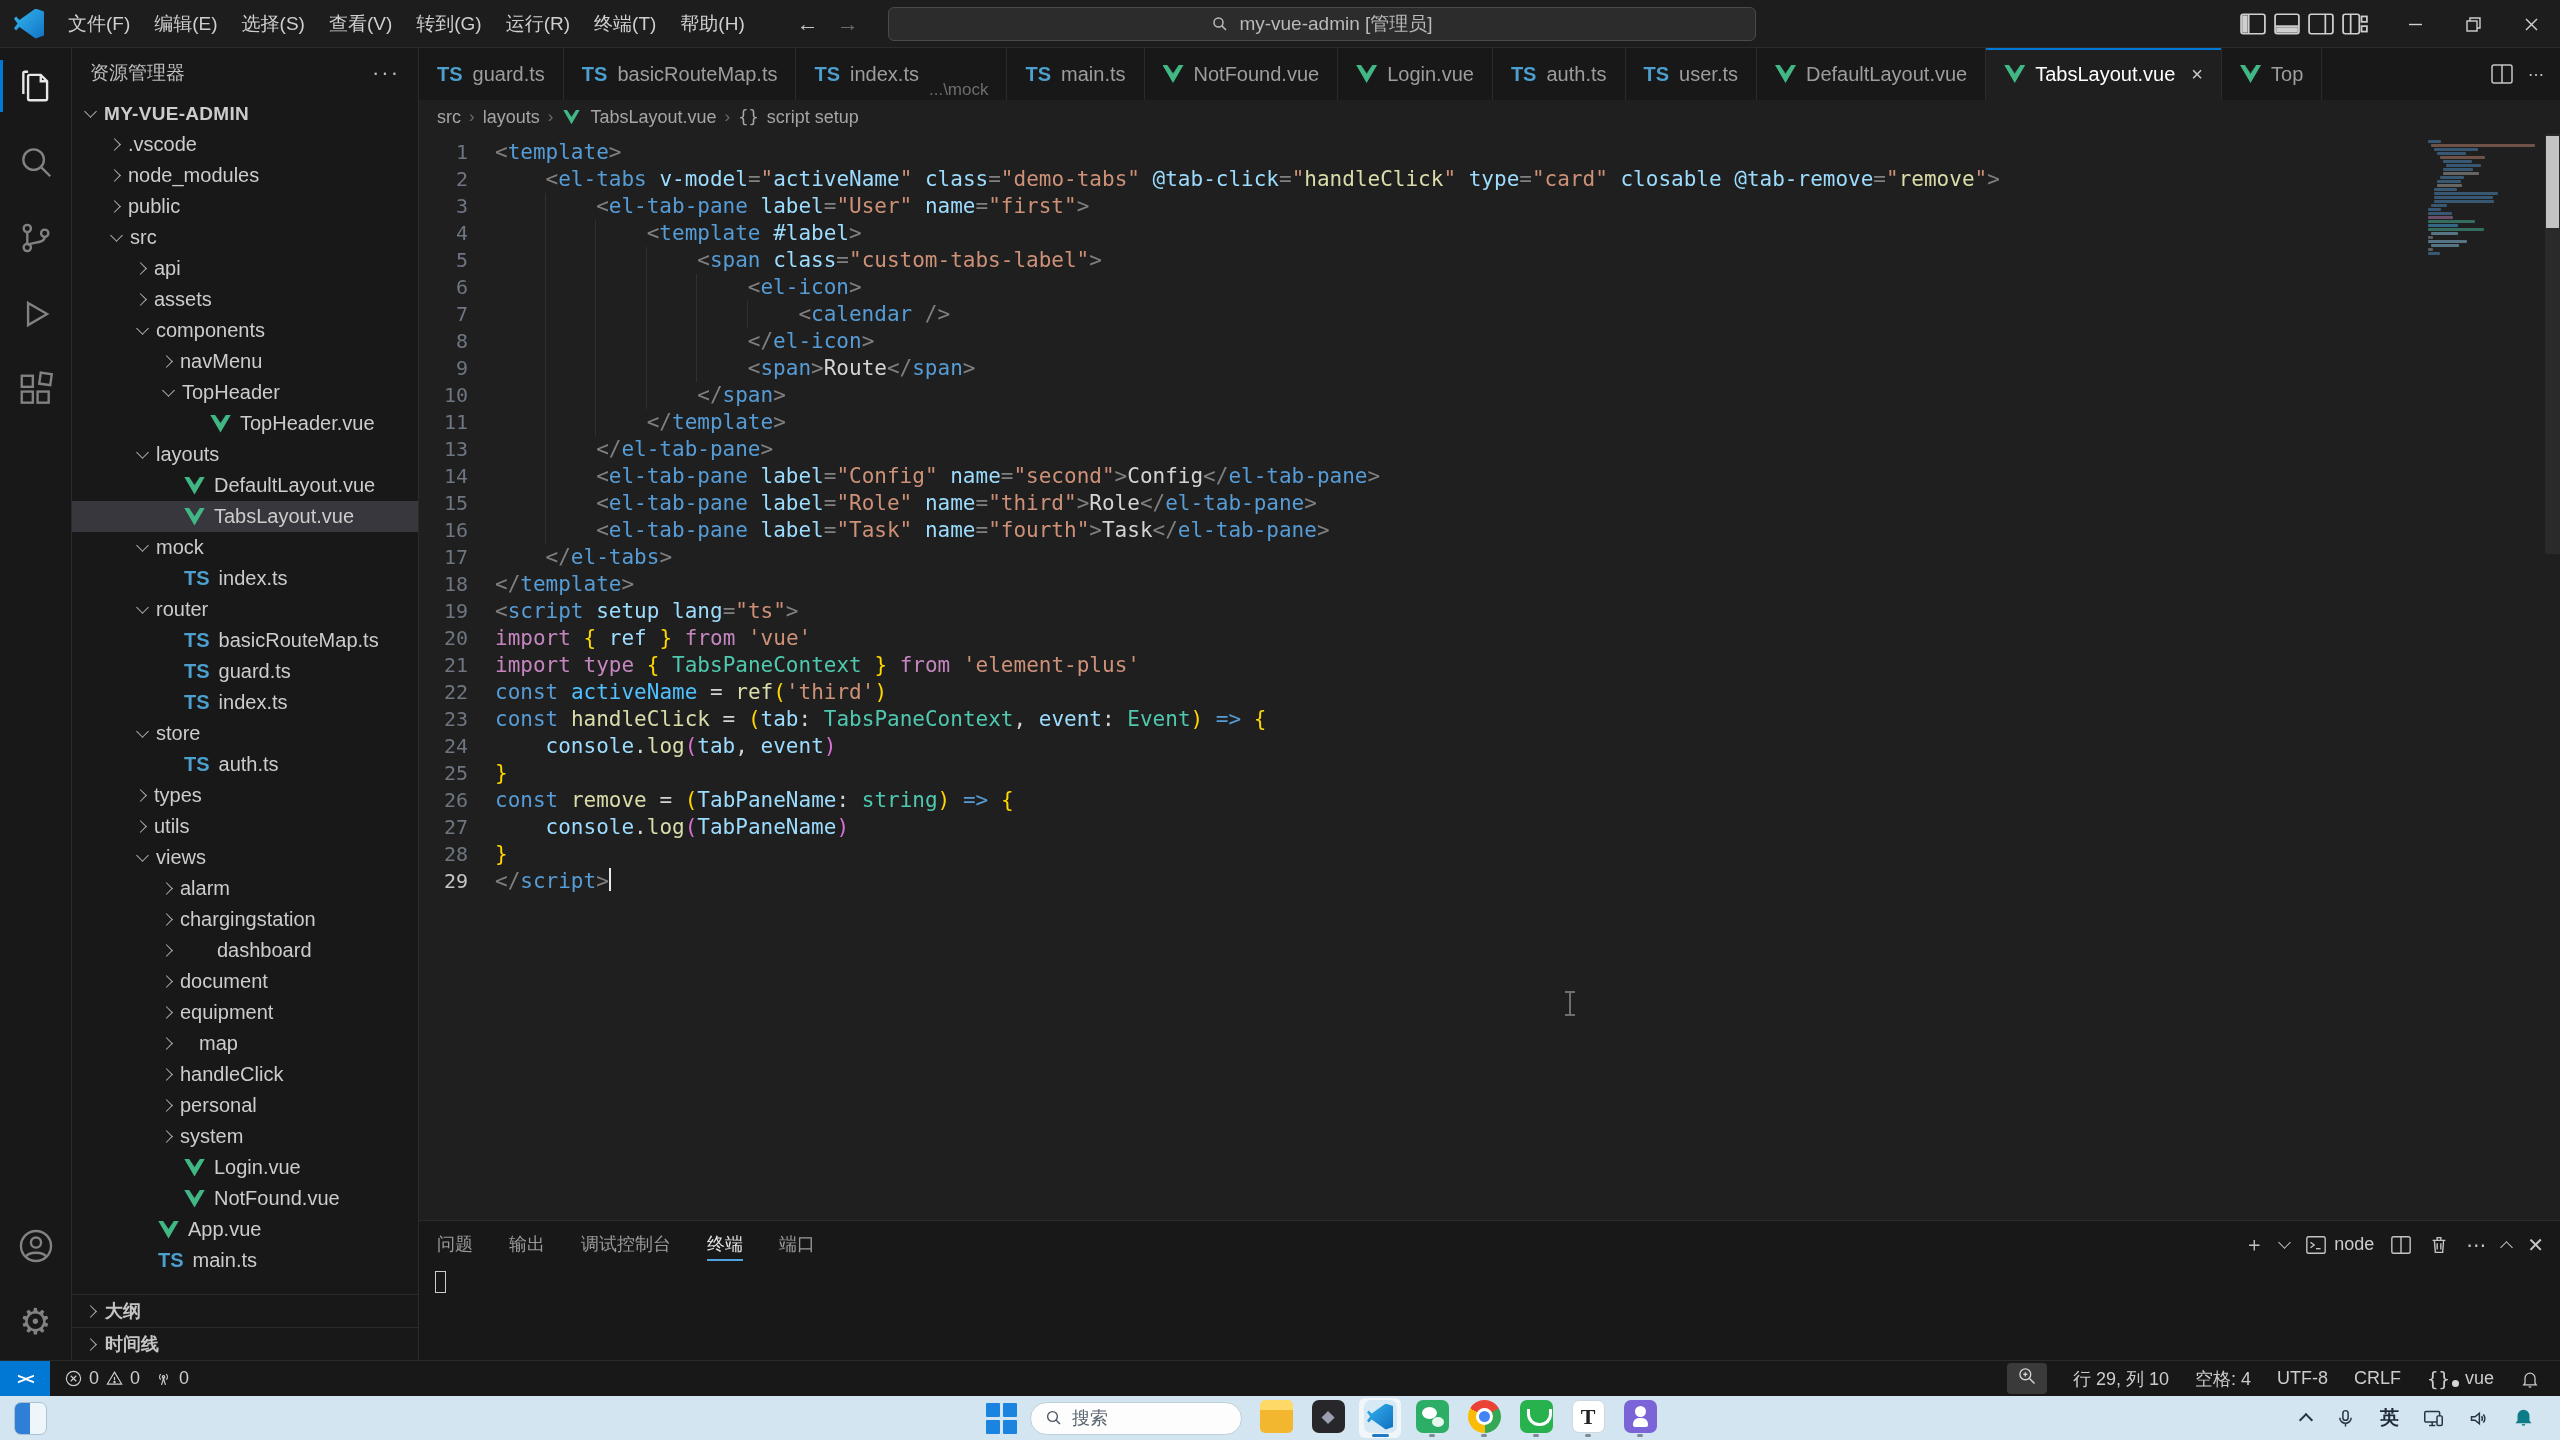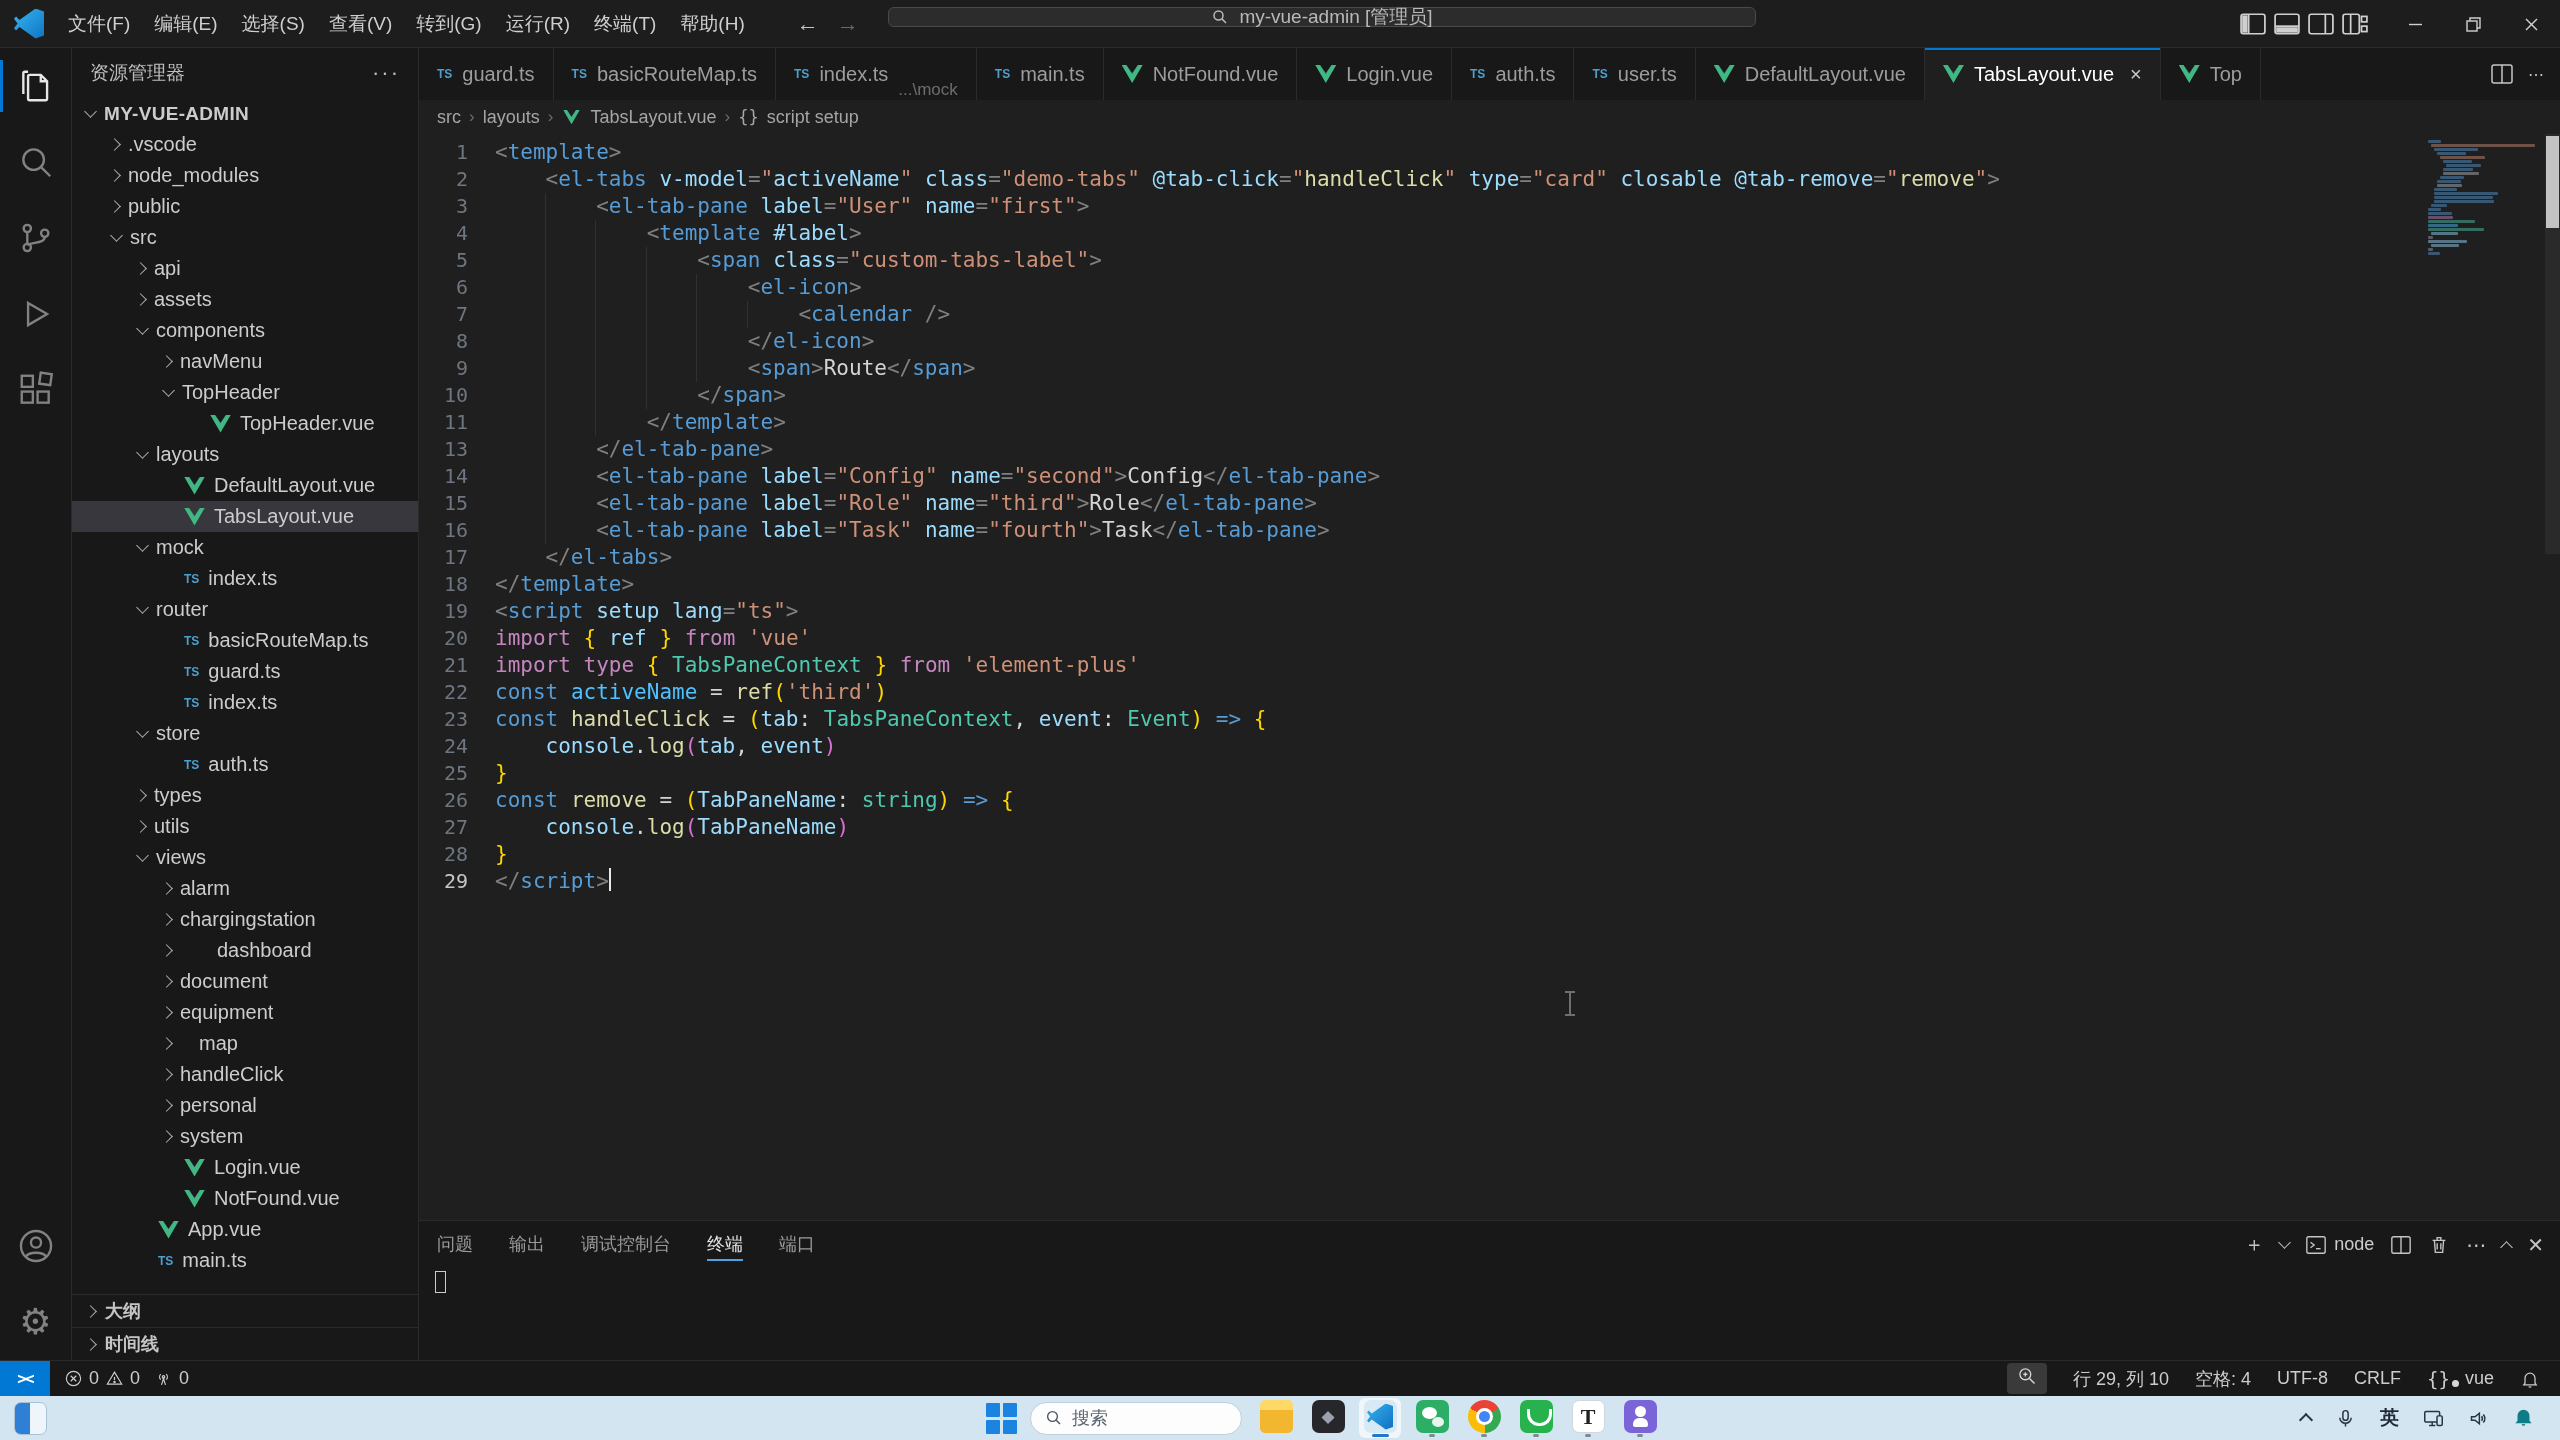--- a/index.html
+++ b/index.html
@@ -9,21 +9,21 @@
   
   .titlebar { height:48px; background:#1d1d1d; display:flex; align-items:center; position:relative;
     border-bottom:1px solid #2b2b2b; color:#cccccc; }
   .vsc-logo { width:30px; height:30px; margin:0 12px 0 14px;
     background:linear-gradient(135deg,#32b7f0,#1273c4);
     clip-path:polygon(72% 0,100% 10%,100% 90%,72% 100%,18% 62%,7% 73%,0 66%,12% 50%,0 34%,7% 27%,18% 38%); }
   .menubar { display:flex; height:100%; }
   .menu-item { padding:0 12px; display:flex; align-items:center; font-size:19px; color:#cfcfcf; cursor:default; }
   .nav-arrows { display:flex; gap:18px; margin-left:40px; font-size:22px; color:#c5c5c5; }
   .nav-arrows .dim { color:#6a6a6a; }
-  .searchbox { position:absolute; left:888px; top:7px; width:868px; height:20px; background:#2c2c2c;
+  .searchbox { position:absolute; left:888px; top:7px; width:868px; height:34px; background:#2c2c2c;
     border:1px solid #4a4a4a; border-radius:6px; display:flex; align-items:center; justify-content:center;
     gap:10px; font-size:19px; color:#b9b9b9; }
   .tb-right { position:absolute; right:0; top:0; height:48px; display:flex; align-items:center; }
   .layout-icons { display:flex; gap:8px; margin-right:18px; }
   .layout-icons svg { width:26px; height:22px; stroke:#cfcfcf; fill:none; stroke-width:1.6; }
   .win-btn { width:58px; height:48px; display:flex; align-items:center; justify-content:center; color:#d0d0d0; }
   .win-btn svg { width:17px; height:17px; stroke:#d0d0d0; stroke-width:1.4; fill:none; }
 
   
   .workbench { display:flex; height:1312px; }
@@ -46,21 +46,21 @@
   .tree-row.sel { background:#37373d; }
   .tree-row.root { font-weight:bold; font-size:19px; letter-spacing:.3px; }
   .chev { display:inline-block; width:9px; height:9px; border-right:1.7px solid #b0b0b0;
     border-bottom:1.7px solid #b0b0b0; transform:rotate(45deg); margin-top:-4px; flex:none; }
   .chev.right { transform:rotate(-45deg); margin-top:0; margin-left:-2px; }
   .chev-pad { width:11px; flex:none; }
   .vue-logo { width:21px; height:18px; position:relative; display:inline-block; flex:none;
     clip-path:polygon(0 0,23% 0,50% 46%,77% 0,100% 0,50% 100%); background:#41b883; }
   .vue-logo i { position:absolute; left:23%; top:0; width:54%; height:50%;
     clip-path:polygon(0 0,28% 0,50% 40%,72% 0,100% 0,50% 100%); background:#31475e; display:block; }
-  .ts-badge { color:#4d9fce; font-weight:bold; font-size:12px; flex:none; }
+  .ts-badge { color:#4d9fce; font-weight:bold; font-size:20px; flex:none; }
   .side-section { height:33px; border-top:1px solid #2b2b2b; display:flex; align-items:center; gap:10px;
     padding-left:16px; font-size:18px; font-weight:bold; color:#c5c5c5; }
 
   
   .editor-col { flex:1; display:flex; flex-direction:column; min-width:0; }
   .tabbar { height:52px; background:#181818; display:flex; align-items:stretch; position:relative; }
   .tab { display:flex; align-items:center; gap:10px; padding:0 18px; font-size:20px; color:#9d9d9d;
     background:#181818; border-right:1px solid #2b2b2b; white-space:nowrap; position:relative; }
   .tab .suffix { color:#6d6d6d; font-size:17px;margin-top:32px; }
   .tab.active { background:#1f1f1f; color:#fff; }

